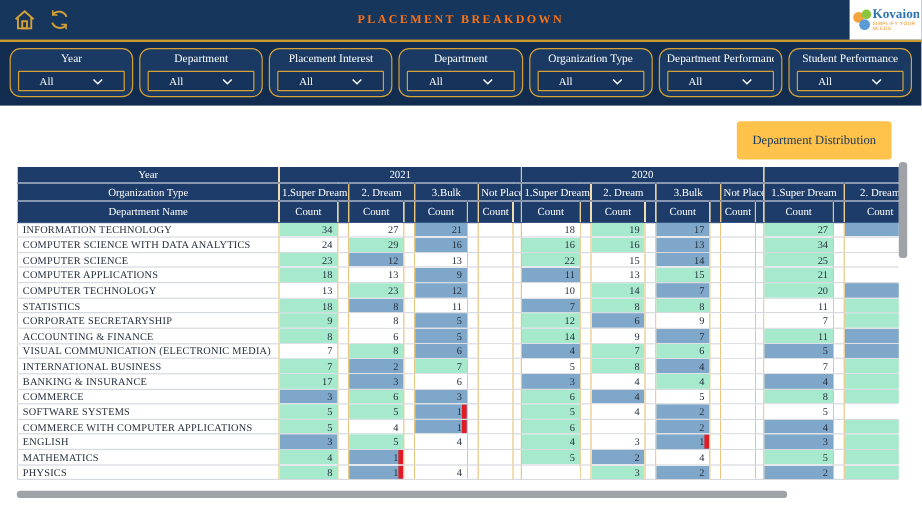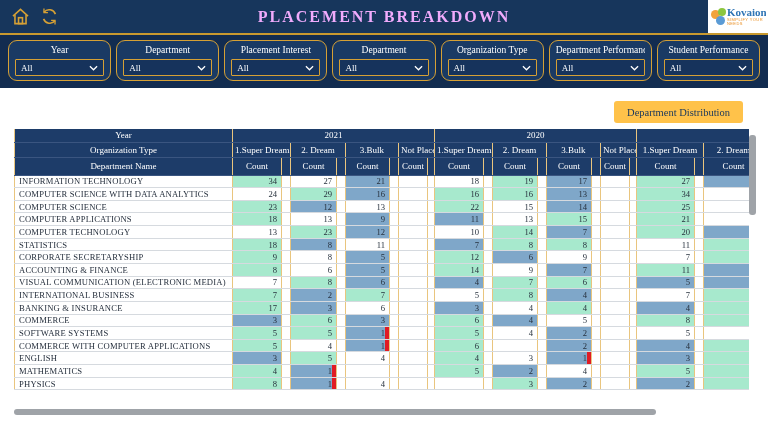--- a/index.html
+++ b/index.html
@@ -12,48 +12,48 @@
     font-family:"Liberation Serif","DejaVu Serif",serif;}
   .app{position:relative; width:768px; height:424px;}
 
   
   .topbar{height:35px; background:var(--navy); border-bottom:2px solid #C8992F;
     display:flex; align-items:center; position:relative;}
   .nav-icons{display:flex; gap:7px; padding-left:9px; align-items:center;}
   .icon-btn{background:none; border:none; color:var(--gold); width:22px; height:22px;
     padding:0; cursor:pointer; display:flex; align-items:center; justify-content:center;}
   .icon-btn svg{width:19px; height:19px;}
-  .title{position:absolute; left:50%; transform:translateX(-50%); color:#f0abfc;
-    font-size:16px; font-weight:600; letter-spacing:2px; white-space:nowrap;}
+  .title{position:absolute; left:50%; transform:translateX(-50%); color:#f97316;
+    font-size:10px; font-weight:600; letter-spacing:2px; white-space:nowrap;}
   .logo-box{margin-left:auto; width:60px; height:33px; background:#fff;
     display:flex; align-items:center; padding:2px 2px 2px 3px;}
   .circles{position:relative; width:16px; height:18px; flex:none;}
   .circles i{position:absolute; border-radius:50%; display:block;}
   .c-orange{width:9px; height:9px; background:#F2A33C; left:0; top:2px;}
   .c-green{width:8px; height:8px; background:#8CC63F; left:7px; top:0;}
   .c-blue{width:9px; height:9px; background:#5B9BD5; left:5px; top:8px;}
   .ltext{display:flex; flex-direction:column; line-height:1; overflow:hidden;}
   .brand{font-size:11px; font-weight:bold; color:#2F75B5;}
   .tag{font-size:4px; letter-spacing:.4px; color:#E88C1E; font-family:"Liberation Sans",sans-serif;}
 
   
   .filterbar{height:53px; background:var(--navy-dark); display:flex; gap:5px;
     padding:5px 8px 7px;}
   .filter-card{flex:1; border:1px solid var(--gold); border-radius:9px;
     background:#1A3A64; padding:3px 6px 4px; min-width:0;}
   .filter-label{text-align:center; color:#fff; font-size:9.5px; margin:1px 0 4px;
     white-space:nowrap; overflow:hidden;}
   .filter-select{display:flex; justify-content:space-between; align-items:center;
-    border:1px solid var(--gold); border-radius:1px; height:17px; padding:0 5px;
+    border:1px solid var(--gold); border-radius:1px; height:17px; padding:0 17px;
     color:#fff; font-size:9px; background:#16335C; cursor:pointer;}
   .filter-select svg{width:9px; height:6px; flex:none;}
 
   
   .toggle-row{display:flex; justify-content:flex-end; padding:13px 25px 0 0; gap:3px;}
-  .toggle-btn{height:22px; padding:0 13px; font-family:inherit; font-size:10.5px;
+  .toggle-btn{height:32px; padding:0 13px; font-family:inherit; font-size:10.5px;
     border:none; border-radius:3px; cursor:pointer; white-space:nowrap;}
   .toggle-btn.active{background:var(--button-gold); color:#17365C;}
   .toggle-btn.inactive{background:var(--navy); color:#fff;
     box-shadow:2px 2px 3px rgba(0,0,0,.35);}
 
   
   .table-zone{position:relative; margin:6px 0 0 14px; width:735px; overflow:hidden;}
   table{border-collapse:collapse; table-layout:fixed; width:749px;
     border-left:1px solid var(--grid-gold);}
   thead th{background:var(--header-navy); color:#fff; font-weight:normal;

